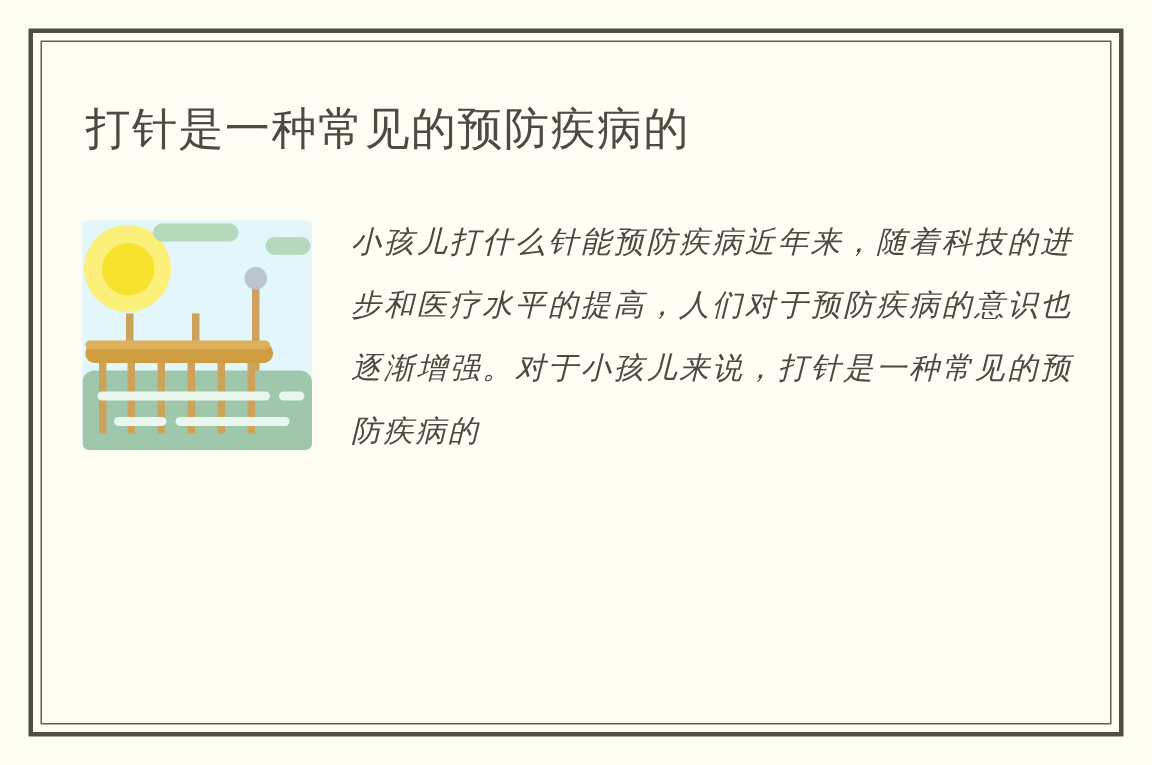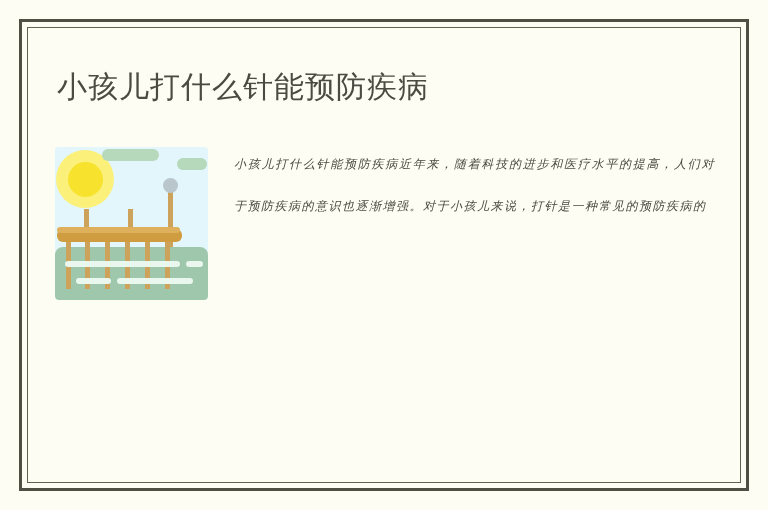--- a/index.html
+++ b/index.html
@@ -182,43 +182,43 @@
   }
   .ill-wave {
     position: absolute;
     height: 6px;
     border-radius: 3px;
     background: #eaf7ef;
   }
 
   
   .body-text {
-    font-family: Liberation Sans, sans-serif;
-    font-size: 12px;
+    font-family: Liberation Mono, monospace;
+    font-size: 20px;
     line-height: 42px;
     color: #4a4a40;
     letter-spacing: 1.5px;
     text-align: justify;
     font-style: italic;
     font-weight: 400;
   }
 
   .clear { clear: both; }
 </style>
 </head>
 <body>
 
 <div class="page">
 
   <div class="frame-outer"></div>
   <div class="frame-inner"></div>
 
   <div class="content">
 
-    <div class="article-title">小孩儿打什么针能预防疾病</div>
+    <div class="article-title">打针是一种常见的预防疾病的</div>
 
     <div class="article-body">
 
       <div class="illustration">
         <div class="ill-sky"></div>
         <div class="ill-sun-glow"></div>
         <div class="ill-sun-core"></div>
         <div class="ill-cloud-a"></div>
         <div class="ill-cloud-b"></div>
 

